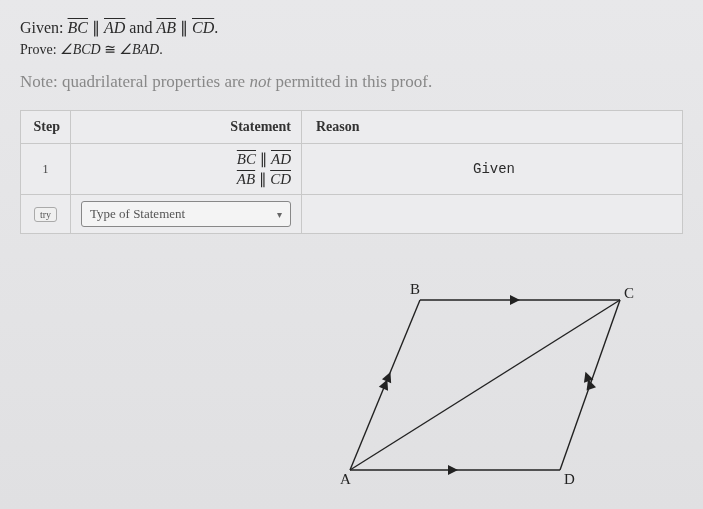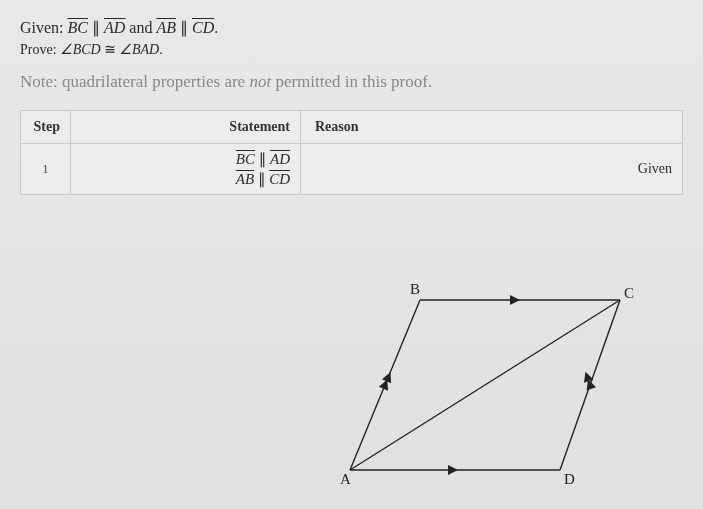--- a/index.html
+++ b/index.html
@@ -66,22 +66,23 @@
       margin-top: 42px;
     }
     table.proof td {
       border: 1px solid #c8c8c8;
       padding: 6px 10px;
       vertical-align: middle;
       text-align: center;
       background: #ececee;
     }
     table.proof td.reason-cell {
-      text-align: right;
+      text-align: center;
       padding-left: 14px;
+      font-family: Liberation Mono, monospace;
     }
     .step-num {
       font-size: 12px;
       color: #444;
     }
     .try-badge {
       display: inline-block;
       font-size: 10px;
       color: #555;
       border: 1px solid #aaa;
@@ -170,20 +171,32 @@
           <div>
             <span class="overline math">BC</span><span> ∥ </span><span class="overline math">AD</span>
           </div>
           <div>
             <span class="overline math">AB</span><span> ∥ </span><span class="overline math">CD</span>
           </div>
         </div>
       </td>
       <td class="reason-cell"><span>Given</span></td>
     </tr>
+    <tr>
+      <td>
+        <span class="try-badge">try</span>
+      </td>
+      <td>
+        <div class="type-select">
+          <span>Type of Statement</span>
+          <span class="chev">▾</span>
+        </div>
+      </td>
+      <td class="reason-cell"></td>
+    </tr>
   </tbody>
 </table>
 
 <div class="diagram-wrap">
   <svg class="diagram" viewBox="0 0 310 210">
 
     <line class="edge" x1="20" y1="190" x2="90" y2="20"></line>
     <line class="edge" x1="90" y1="20" x2="290" y2="20"></line>
     <line class="edge" x1="290" y1="20" x2="230" y2="190"></line>
     <line class="edge" x1="230" y1="190" x2="20" y2="190"></line>

